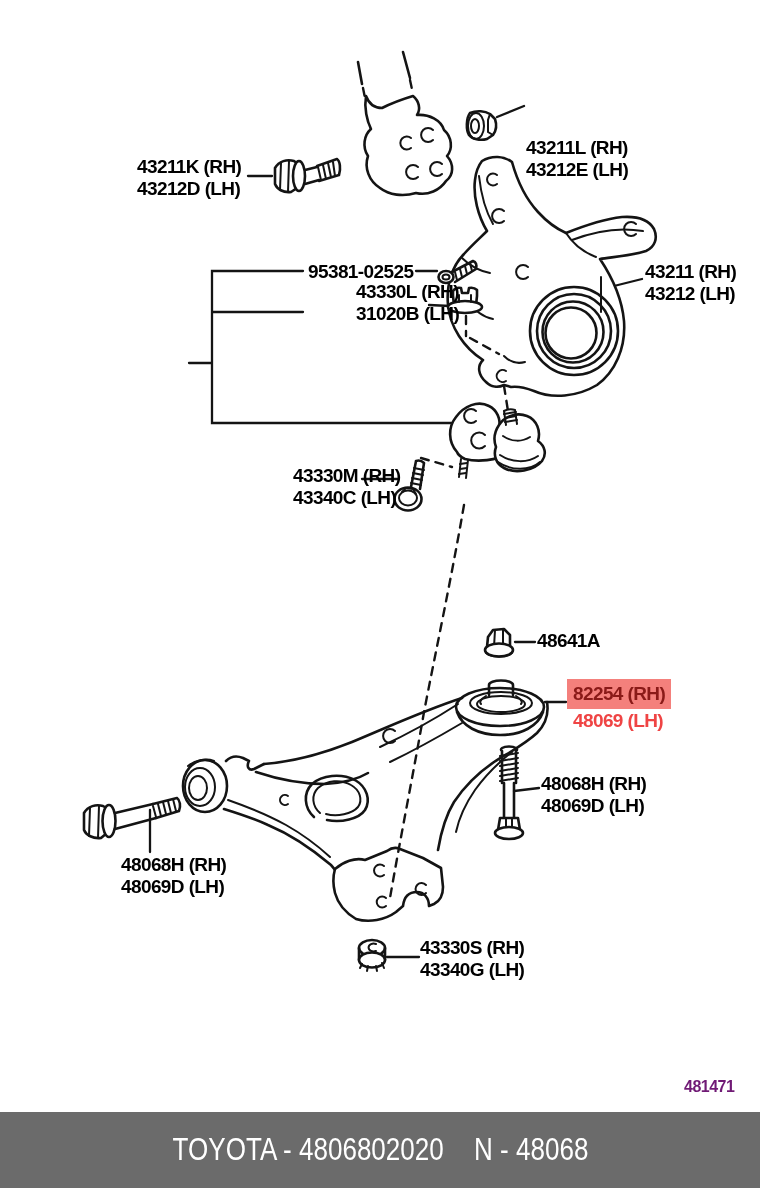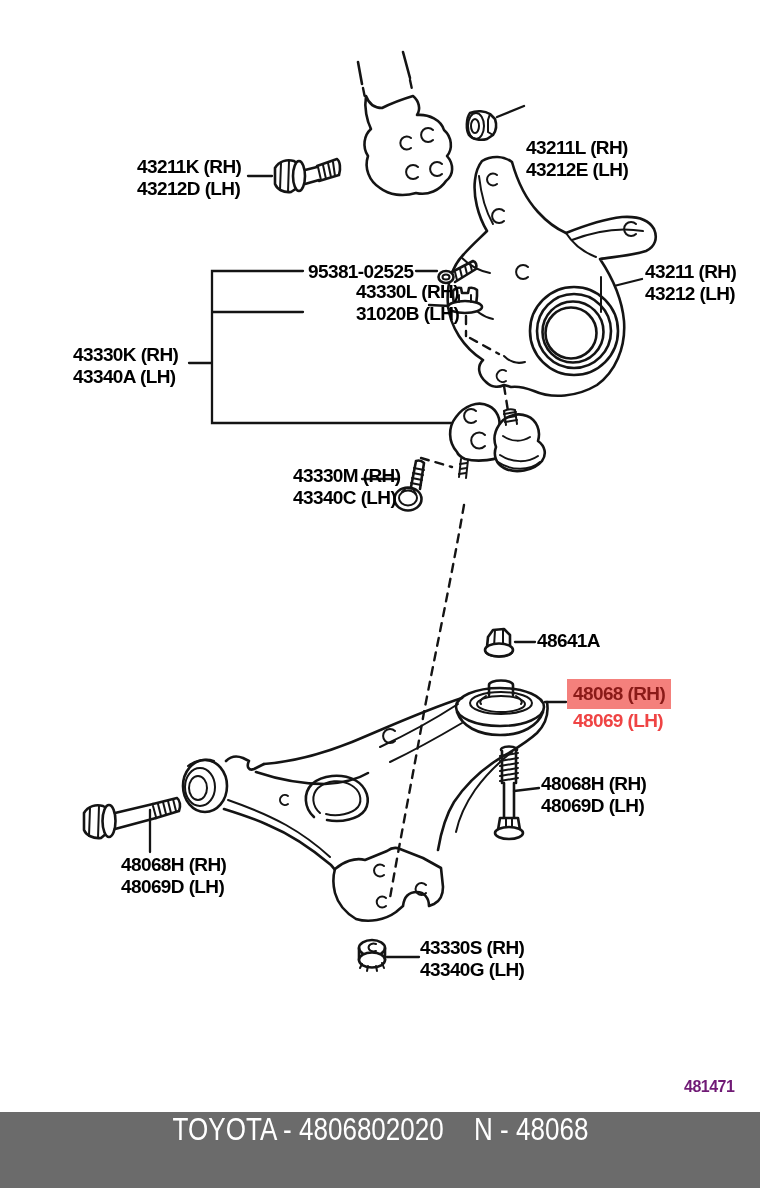--- a/index.html
+++ b/index.html
@@ -14,21 +14,21 @@
   .label{position:absolute;font-weight:bold;font-size:19px;line-height:21.5px;
          letter-spacing:-0.6px;color:#000;white-space:nowrap;}
   .hl-wrap{position:absolute;white-space:nowrap;}
   .hl-line1{display:inline-block;font-weight:bold;font-size:19px;line-height:21px;
             letter-spacing:-0.6px;padding:4px 6px 5px 6px;background:var(--hl-bg);color:var(--hl-text);}
   .hl-line2{font-weight:bold;font-size:19px;line-height:21px;letter-spacing:-0.6px;
             color:#ef4444;margin:1px 0 0 6px;}
   .fig-number{position:absolute;left:684px;top:1078px;font-weight:bold;font-size:16px;
               letter-spacing:-0.5px;color:#701a75;}
   .footer{position:absolute;left:0;top:1112px;width:760px;height:76px;background:var(--footer-bg);
-          display:flex;justify-content:center;}
+          display:flex;align-items:center;justify-content:center;}
   .footer-inner{display:flex;gap:36px;color:var(--footer-text);font-size:31px;font-weight:normal;
                 transform:scaleX(0.84);transform-origin:center;white-space:nowrap;}
 </style>
 </head>
 <body>
 
 <div class="screen">
 
   <svg width="760" height="1112" viewBox="0 0 760 1112">
 
@@ -243,41 +243,37 @@
 
   <div class="label" style="left:308px;top:261px;">
     <div>95381-02525</div>
   </div>
 
   <div class="label" style="left:308px;top:281px;margin-left:48px;">
     <div>43330L (RH)</div>
     <div>31020B (LH)</div>
   </div>
 
-  <div class="label" style="left:73px;top:344px;">
-    <div>43330K (RH)</div>
-    <div>43340A (LH)</div>
-  </div>
 
   <div class="label" style="left:645px;top:261px;">
     <div>43211 (RH)</div>
     <div>43212 (LH)</div>
   </div>
 
   <div class="label" style="left:251px;top:465px;margin-left:42px;">
     <div>43330M (RH)</div>
     <div>43340C (LH)</div>
   </div>
 
   <div class="label" style="left:537px;top:630px;">
     <div>48641A</div>
   </div>
 
   <div class="hl-wrap" style="left:567px;top:679px;">
-    <span class="hl-line1">48068 (RH)</span>
+    <span class="hl-line1">82254 (RH)</span>
     <div class="hl-line2">48069 (LH)</div>
   </div>
 
   <div class="label" style="left:541px;top:773px;">
     <div>48068H (RH)</div>
     <div>48069D (LH)</div>
   </div>
 
   <div class="label" style="left:121px;top:854px;">
     <div>48068H (RH)</div>

